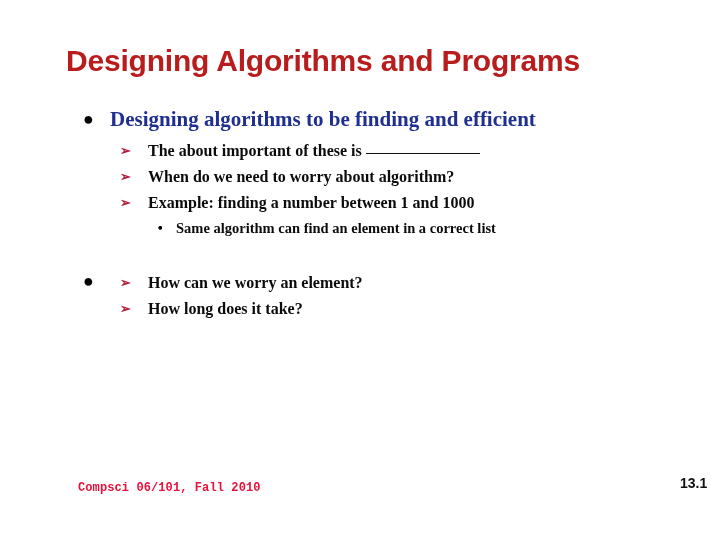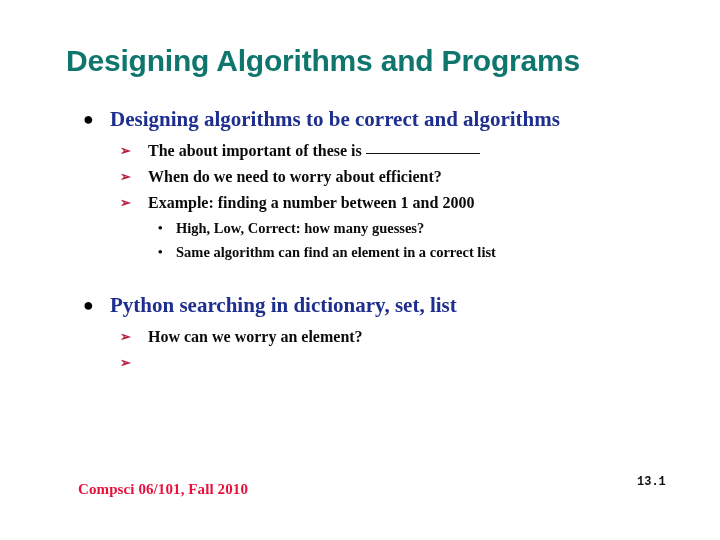--- a/index.html
+++ b/index.html
@@ -19,21 +19,21 @@
   
   #slide-title {
     position: absolute;
     left: 66px;
     top: 43px;
     width: 600px;
     font-family: "Liberation Sans", sans-serif;
     font-weight: bold;
     font-size: 30px;
     line-height: 36px;
-    color: #0f766e;
+    color: #b91c1c;
     letter-spacing: -0.2px;
     white-space: nowrap;
   }
 
   
   #body {
     position: absolute;
     left: 0;
     top: 104px;
     width: 720px;
@@ -103,89 +103,88 @@
     color: #000000;
   }
 
   .group-gap { height: 26px; }
 
   
   #footer-note {
     position: absolute;
     left: 78px;
     top: 481px;
-    font-family: Liberation Serif, serif;
+    font-family: Liberation Mono, monospace;
     font-weight: bold;
-    font-size: 15px;
+    font-size: 12px;
     color: #E8103C;
     letter-spacing: 0.1px;
   }
   #page-number {
     position: absolute;
-    left: 637px;
+    left: 680px;
     top: 475px;
-    font-family: Liberation Mono, monospace;
+    font-family: Liberation Sans, sans-serif;
     font-weight: bold;
-    font-size: 12px;
+    font-size: 14px;
     color: #111111;
   }
 </style>
 </head>
 <body>
 
 <div id="slide">
 
   <div id="slide-title">Designing Algorithms and Programs</div>
 
   <div id="body">
 
     <div class="lvl1">
       <span class="marker">●</span>
-      <span>Designing algorithms to be correct and algorithms</span>
+      <span>Designing algorithms to be finding and efficient</span>
     </div>
 
     <div class="lvl2">
       <span class="marker">➢</span>
       <span>The about important of these is</span><span class="blank"></span>
     </div>
 
     <div class="lvl2">
       <span class="marker">➢</span>
-      <span>When do we need to worry about efficient?</span>
+      <span>When do we need to worry about algorithm?</span>
     </div>
 
     <div class="lvl2">
       <span class="marker">➢</span>
-      <span>Example: finding a number between 1 and 2000</span>
+      <span>Example: finding a number between 1 and 1000</span>
     </div>
 
     <div class="lvl3">
       <span class="marker">•</span>
-      <span>High, Low, Correct: how many guesses?</span>
     </div>
 
     <div class="lvl3">
       <span class="marker">•</span>
       <span>Same algorithm can find an element in a correct list</span>
     </div>
 
     <div class="group-gap"></div>
 
     <div class="lvl1">
       <span class="marker">●</span>
-      <span>Python searching in dictionary, set, list</span>
     </div>
 
     <div class="lvl2">
       <span class="marker">➢</span>
       <span>How can we worry an element?</span>
     </div>
 
     <div class="lvl2">
       <span class="marker">➢</span>
+      <span>How long does it take?</span>
     </div>
 
   </div>
 
   <div id="footer-note">Compsci 06/101, Fall 2010</div>
 
   <div id="page-number">13.1</div>
 
 </div>
 

